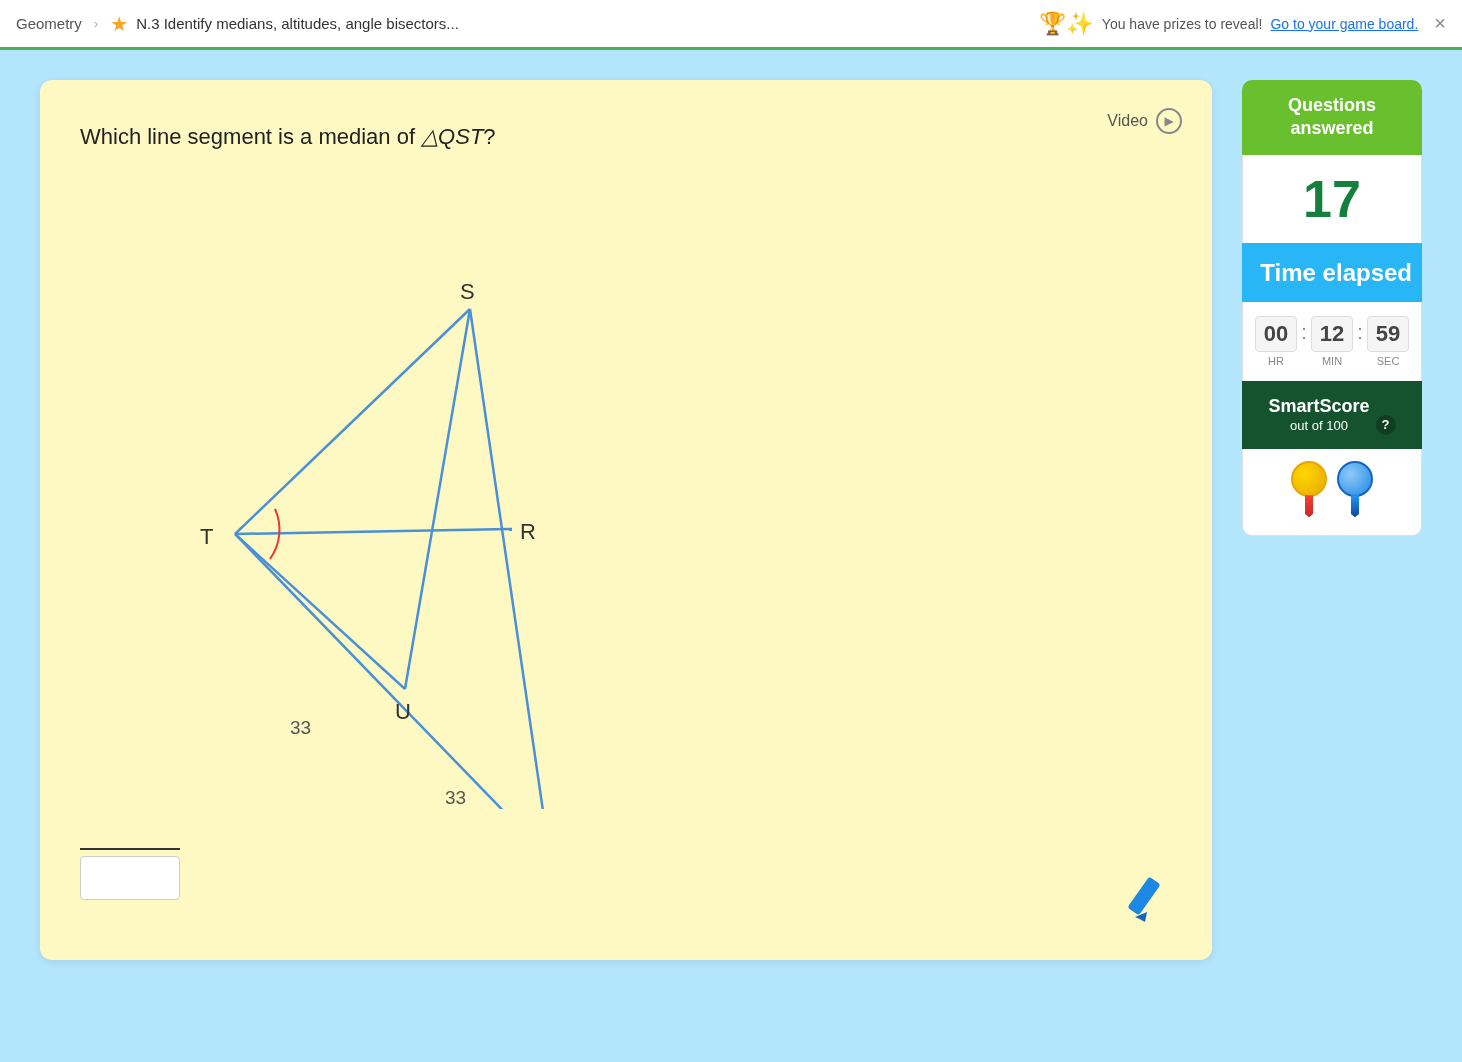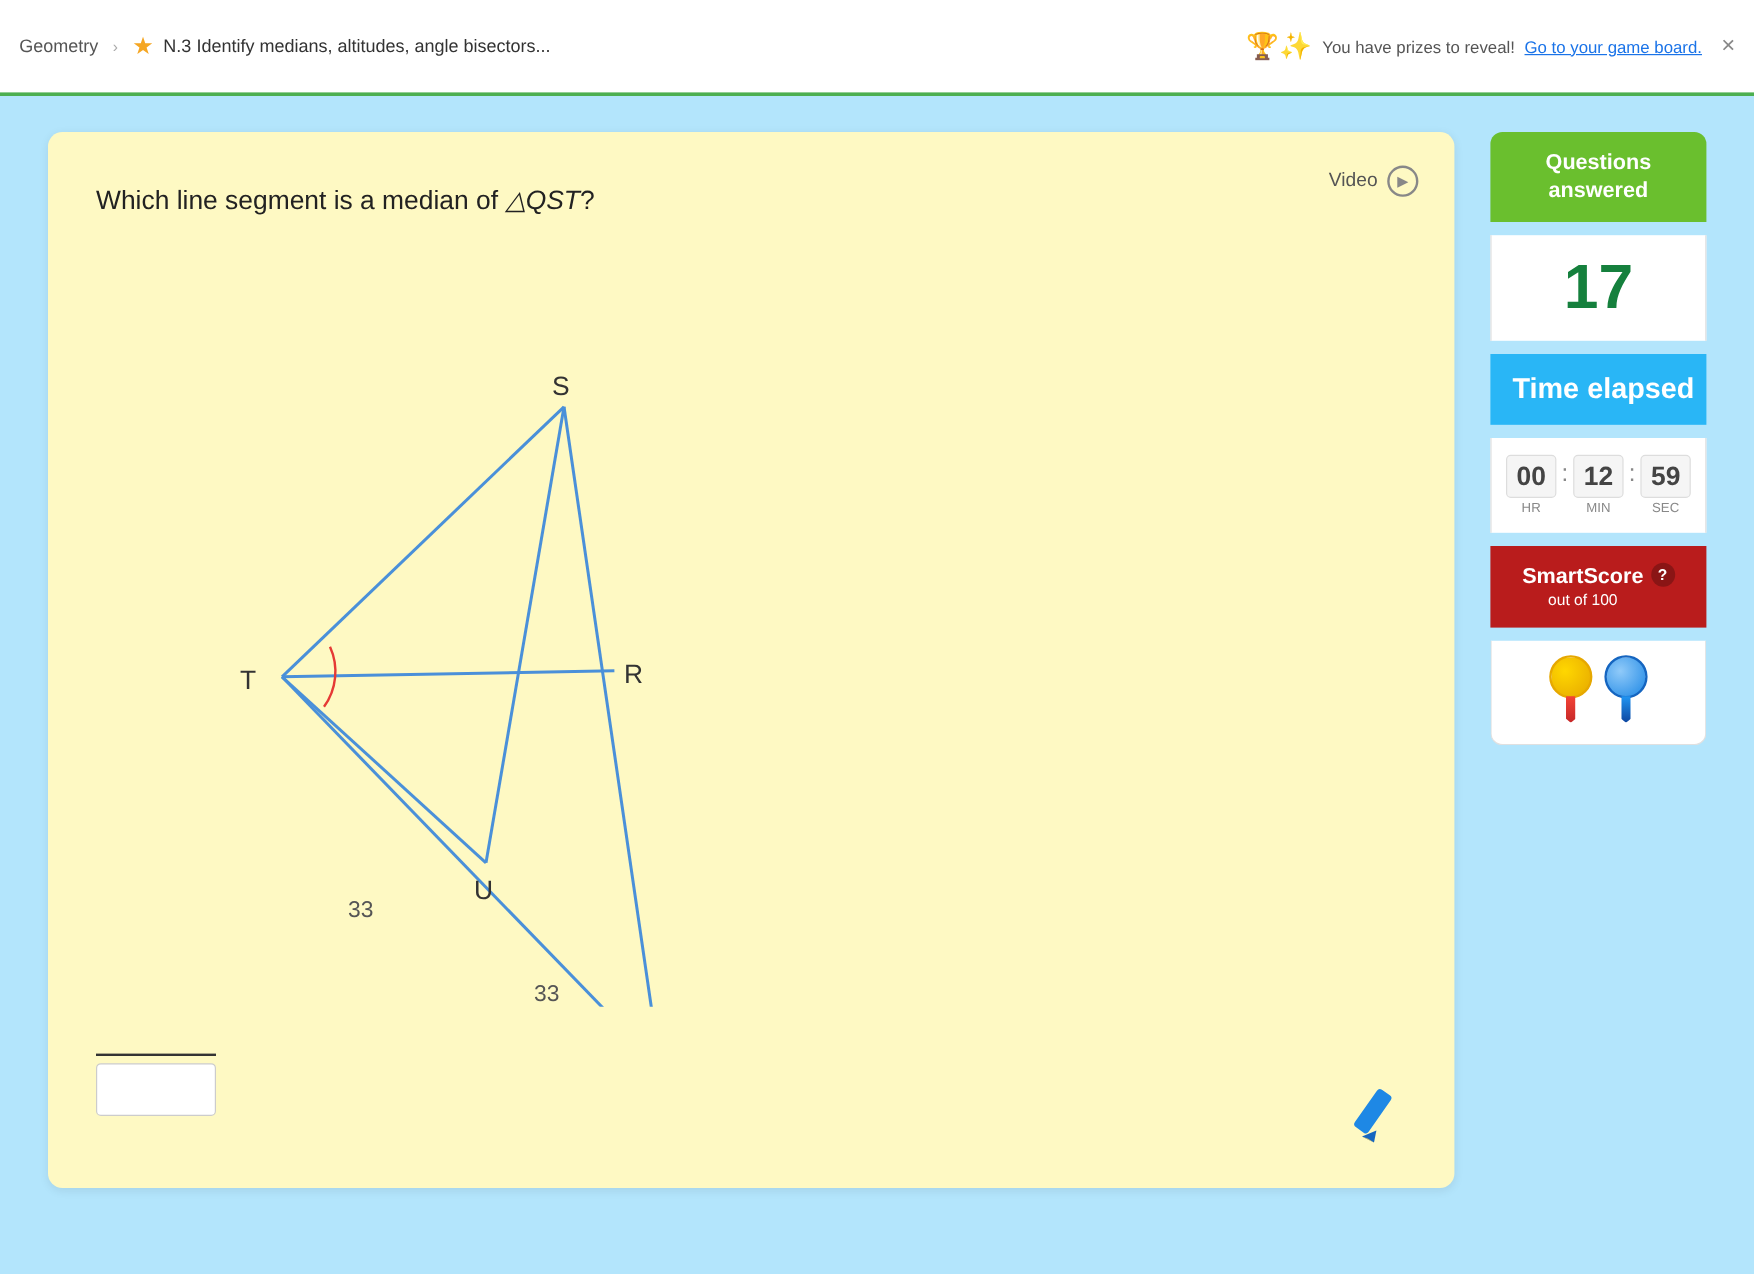--- a/index.html
+++ b/index.html
@@ -10,21 +10,21 @@
       width: 1462px;
     }
 
     
     .top-bar {
       background: white;
       border-bottom: 3px solid #4caf50;
       display: flex;
       align-items: center;
       padding: 0 16px;
-      height: 80px;
+      height: 50px;
       gap: 8px;
       position: relative;
     }
     .breadcrumb-text {
       font-size: 15px;
       color: #555;
     }
     .breadcrumb-chevron {
       font-size: 13px;
       color: #aaa;
@@ -156,21 +156,21 @@
     .pencil-svg {
       width: 55px;
       height: 55px;
     }
 
     
     .right-panel {
       width: 180px;
       display: flex;
       flex-direction: column;
-      gap: 11px;
+      gap: 0;
     }
 
     .questions-answered-box {
       background: #6abf2e;
       border-radius: 10px 10px 0 0;
       padding: 14px 10px;
       text-align: center;
       color: white;
       font-size: 18px;
       font-weight: bold;
@@ -233,29 +233,29 @@
       color: #888;
       margin-top: 3px;
     }
     .timer-colon {
       font-size: 20px;
       color: #888;
       padding-top: 5px;
     }
 
     .smartscore-box {
-      background: #b91c1c;
+      background: #14532d;
       padding: 14px 24px;
       text-align: center;
       color: white;
       font-size: 18px;
       font-weight: bold;
       line-height: 1.3;
       display: flex;
-      align-items: flex-start;
+      align-items: flex-end;
       justify-content: center;
       gap: 6px;
     }
     .smartscore-info {
       width: 20px;
       height: 20px;
       background: rgba(0,0,0,0.25);
       border-radius: 50%;
       color: white;
       font-size: 13px;

